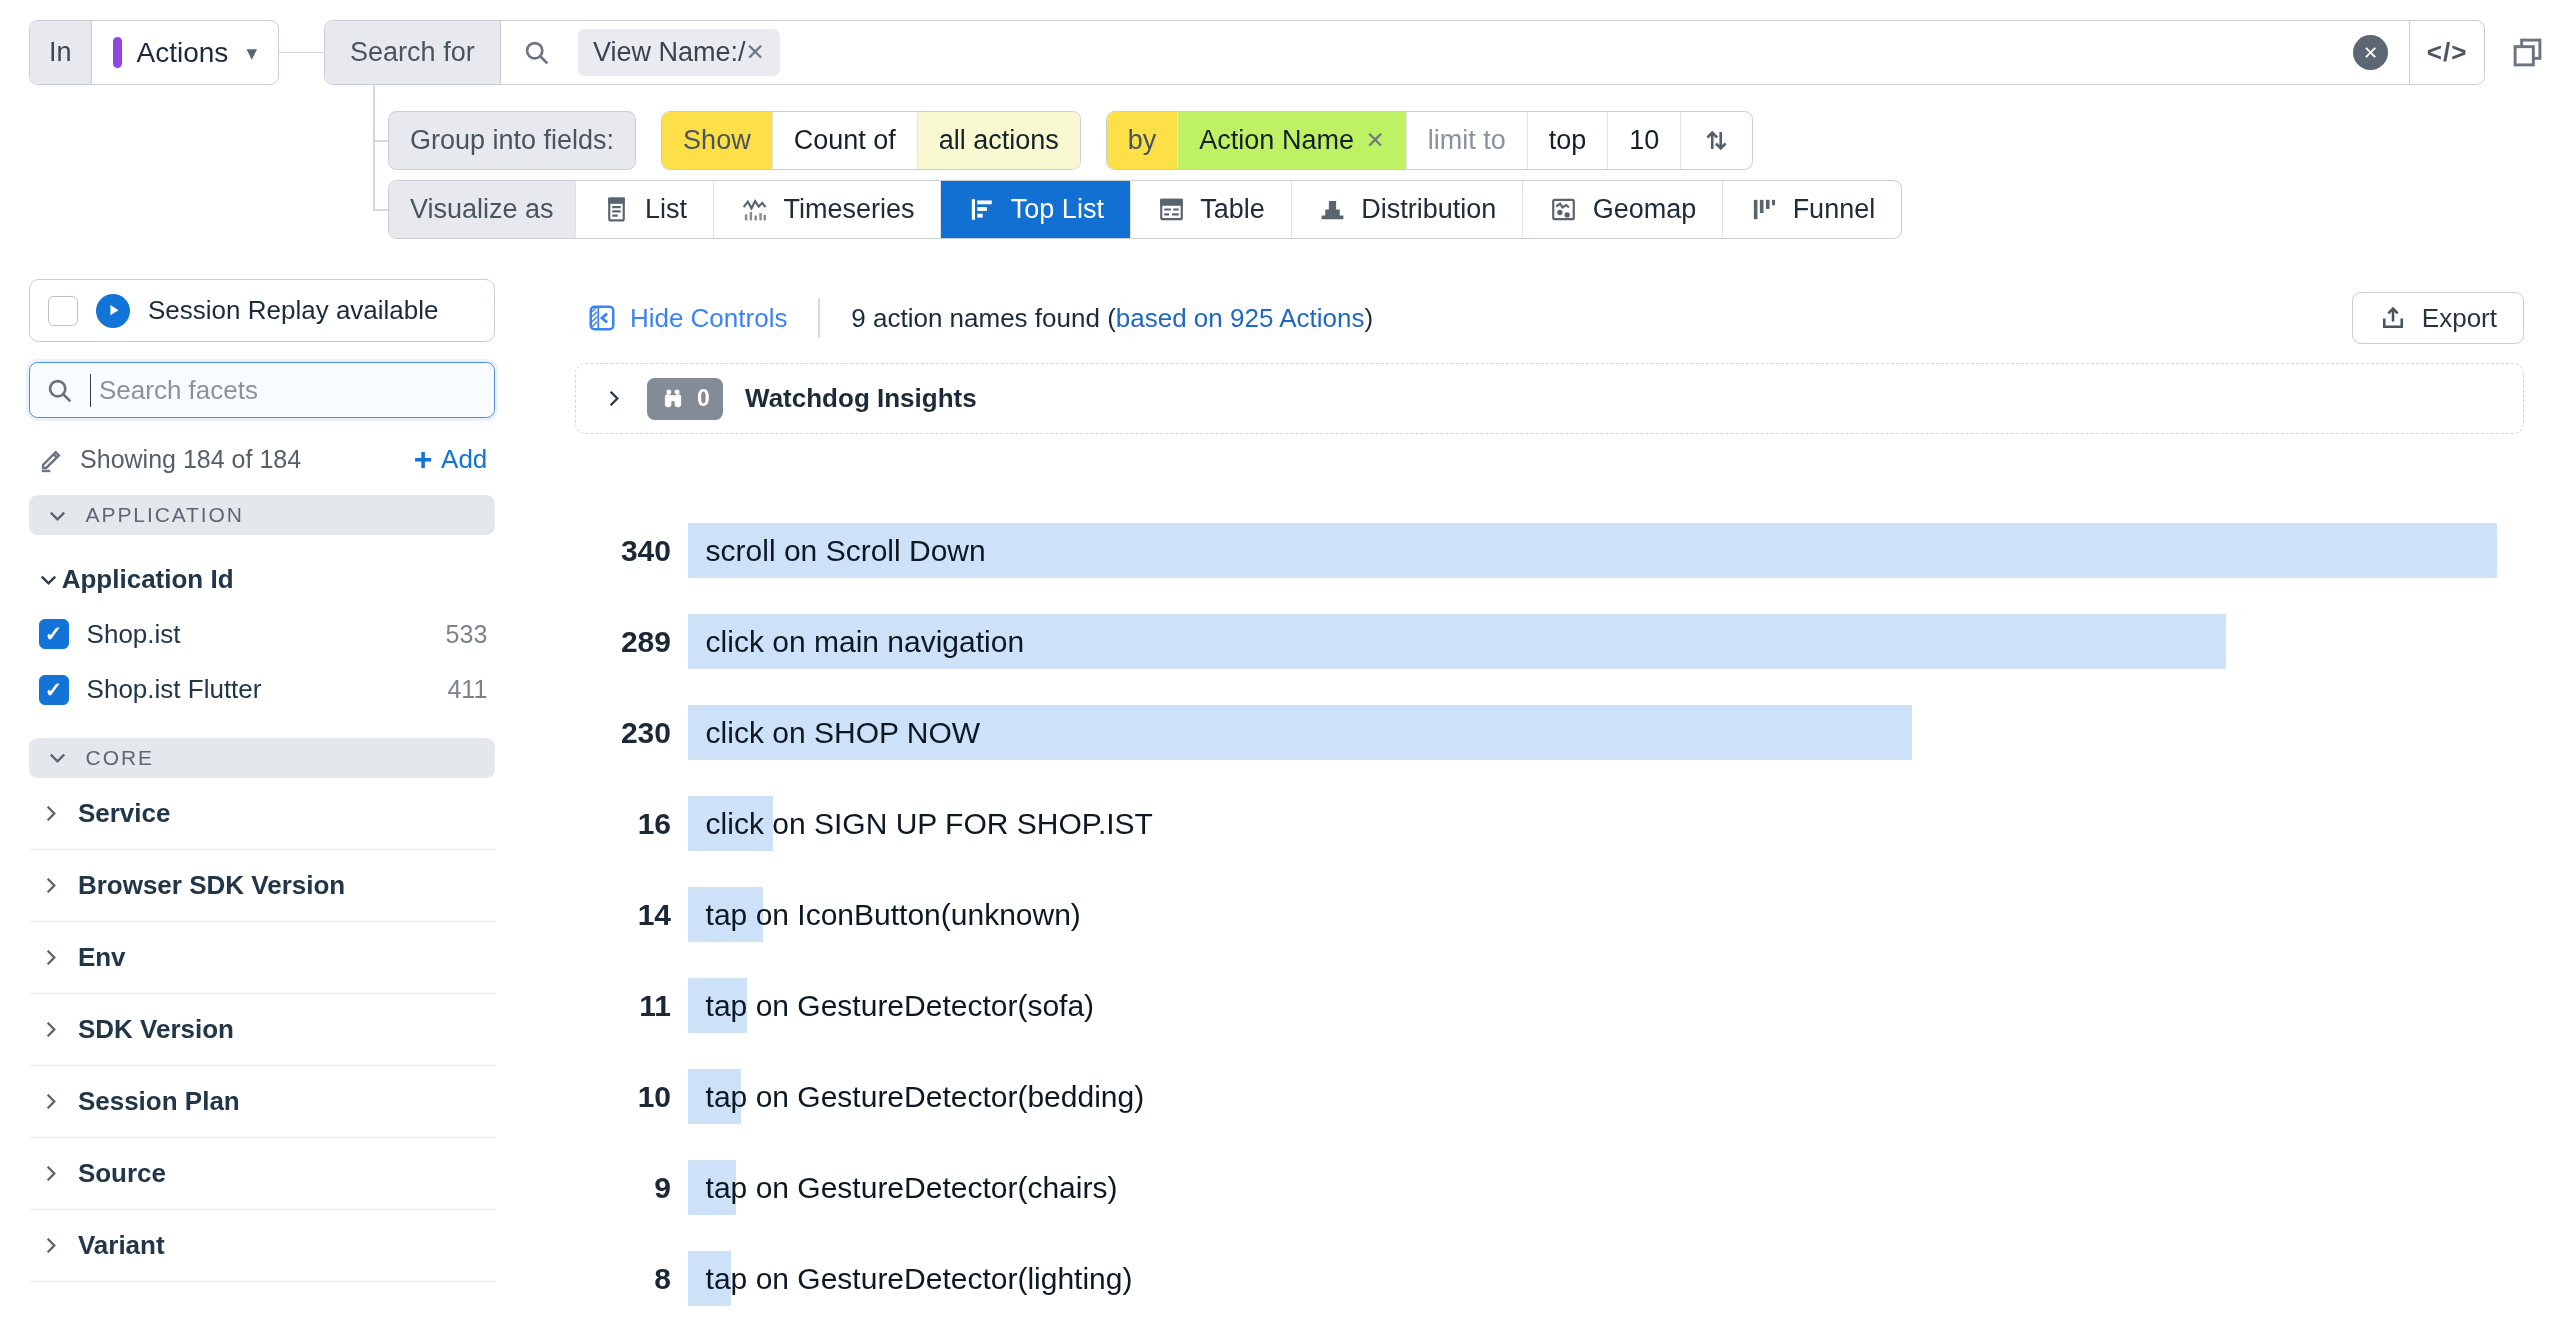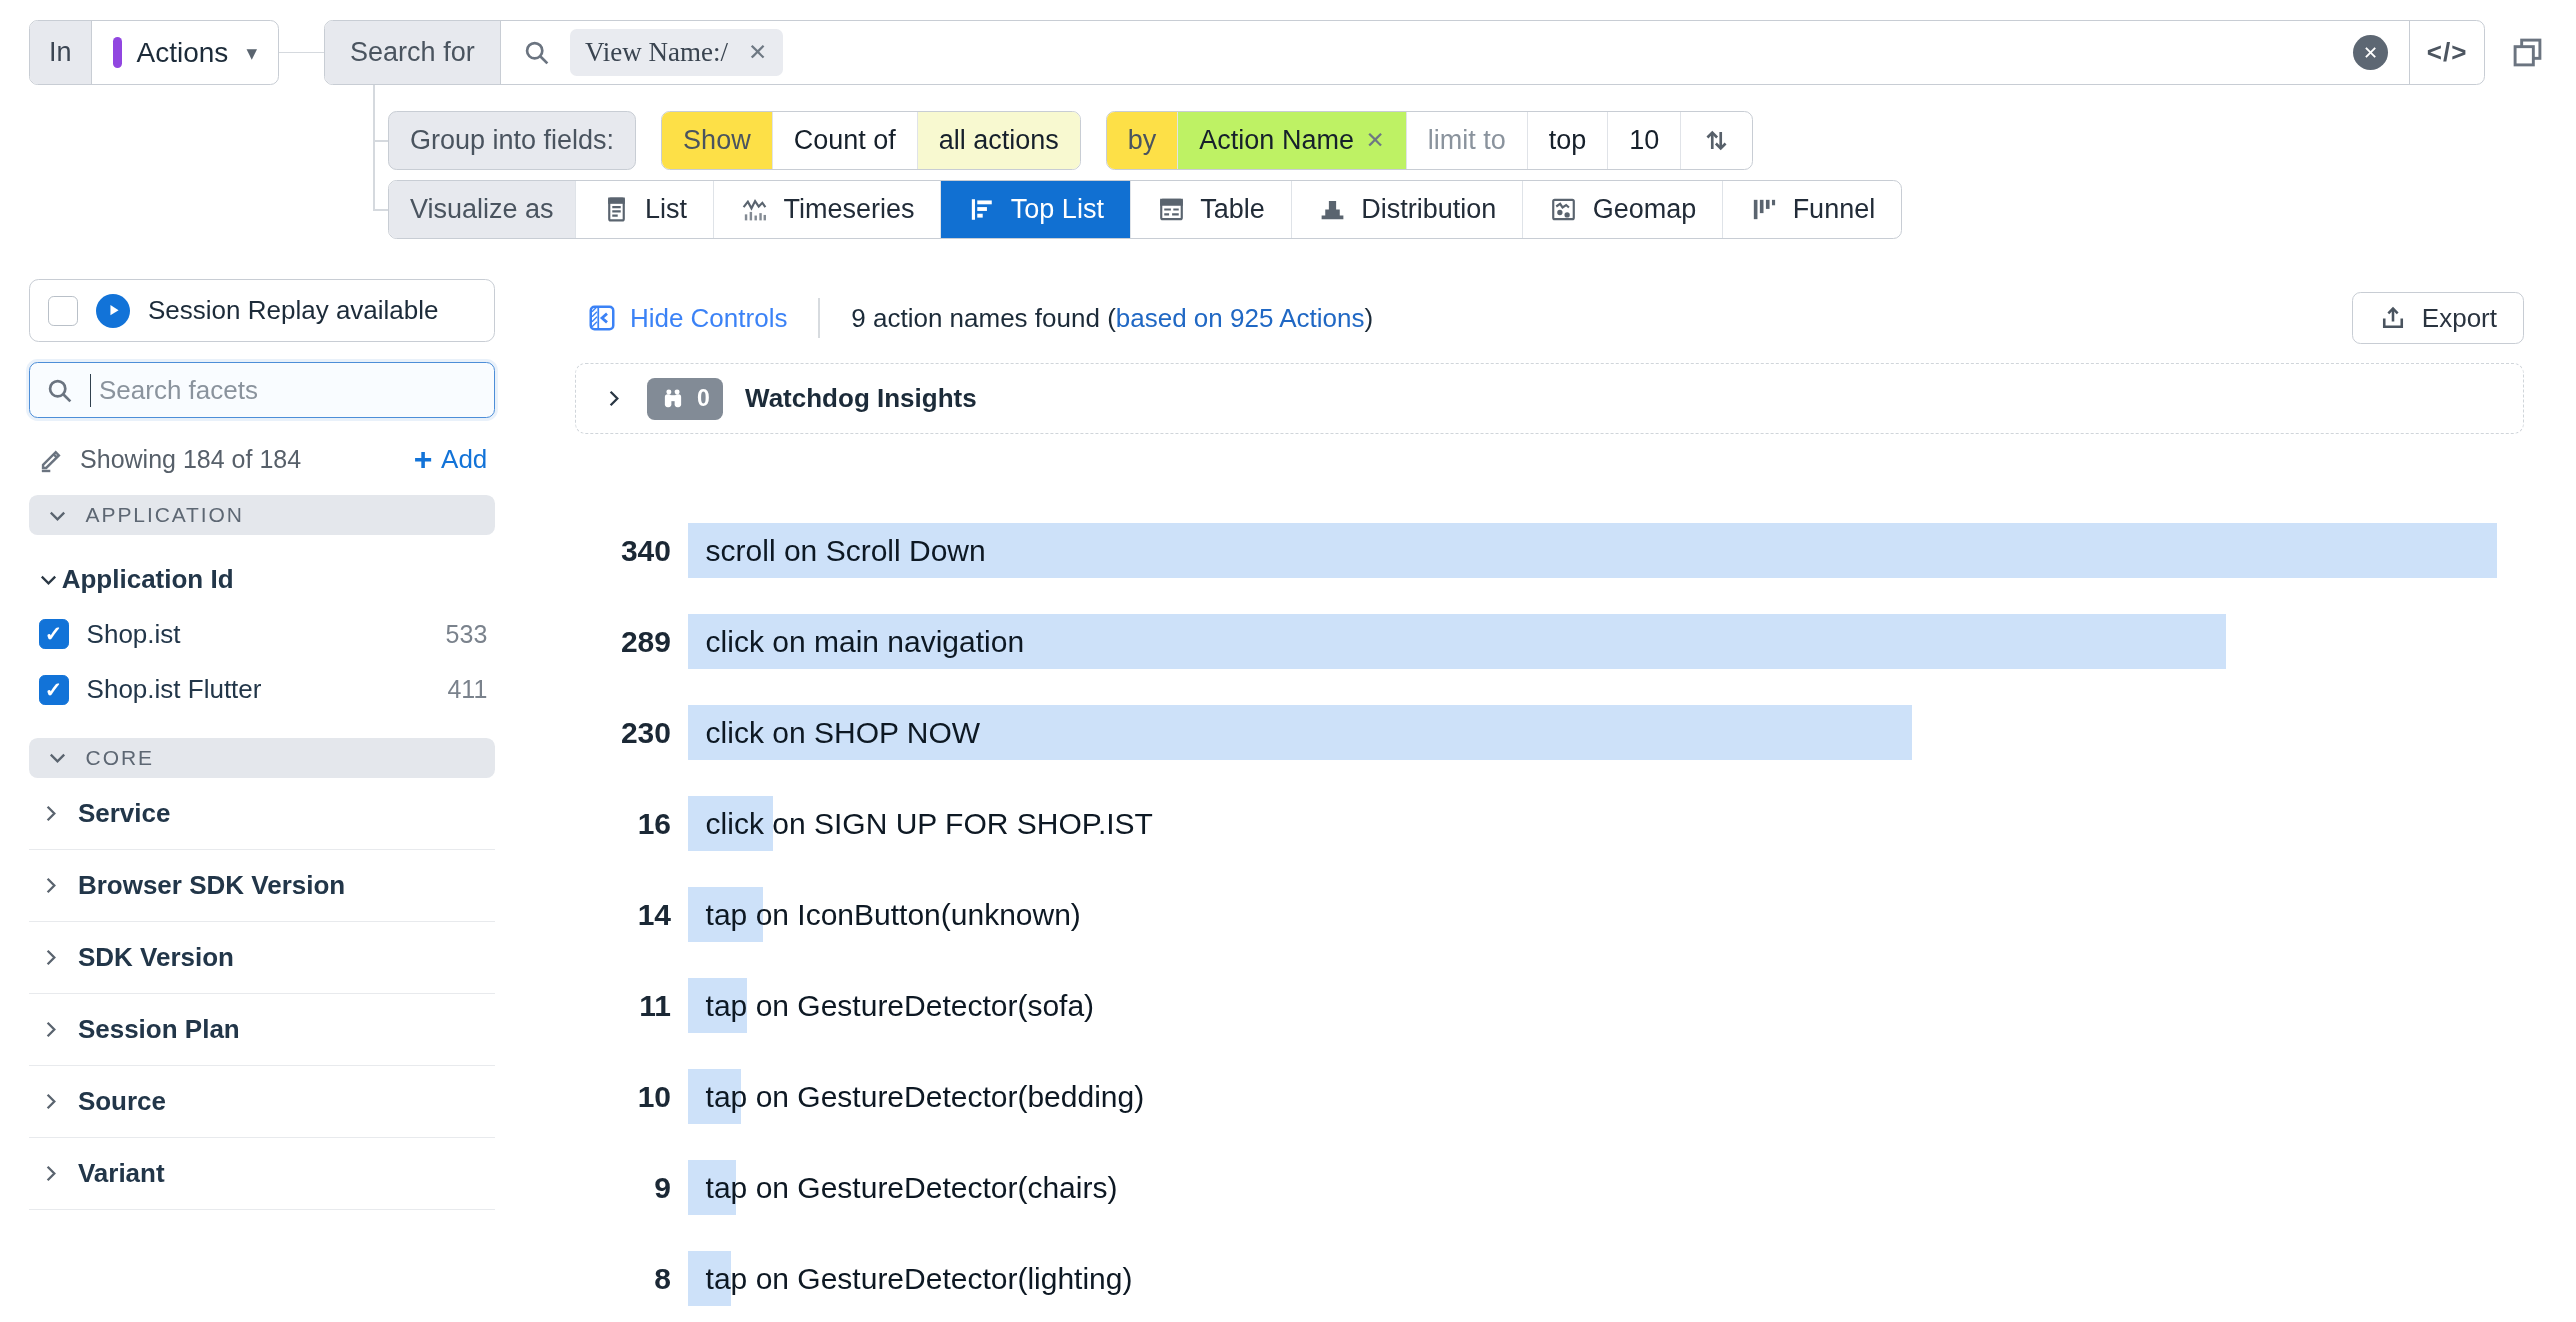--- a/index.html
+++ b/index.html
@@ -14,21 +14,21 @@
   .topbar { position:absolute; left:29px; top:20px; display:flex; align-items:stretch; height:65px; }
   .scope-group { display:flex; border:1.9px solid #c8cdd4; border-radius:8.6px; overflow:hidden; background:#fff; }
   .scope-in { background:#e7e9ee; border-right:1.9px solid #c8cdd4; display:flex; align-items:center; padding:0 19px; font-size:27px; color:#3c4653; }
   .scope-value { display:flex; align-items:center; gap:14.4px; padding:0 21px; font-size:28px; color:#1c2b39; }
   .purple-pill { width:9.6px; height:31px; border-radius:4.8px; background:#9146e0; }
   .caret-down { font-size:21px; color:#5a646f; margin-left:3.8px; }
   .connector-h { width:45px; height:1.9px; background:#d5d9de; align-self:center; }
   .searchbar { width:2161px; display:flex; align-items:center; border:1.9px solid #c8cdd4; border-radius:8.6px; background:#fff; overflow:hidden; }
   .search-prefix { align-self:stretch; display:flex; align-items:center; background:#e7e9ee; border-right:1.9px solid #c8cdd4; padding:0 25px; font-size:27px; color:#4a545f; }
   .search-mag { margin-left:21px; color:#6b7480; }
-  .search-tag { display:flex; align-items:center; gap:20px; background:#e9ebf0; border-radius:6.7px; margin-left:19px; padding:7.7px 15.3px; font-size:27px; color:#3a4450;font-family:Liberation Serif, serif; }
+  .search-tag { display:flex; align-items:center; gap:0; background:#e9ebf0; border-radius:6.7px; margin-left:27px; padding:7.7px 15.3px; font-size:27px; color:#3a4450; }
   .tag-x { font-size:23px; color:#6e7883; cursor:default; }
   .search-space { flex:1; }
   .clear-btn { width:35px; height:35px; border-radius:50%; background:#5d6773; color:#fff; display:flex; align-items:center; justify-content:center; font-size:18px; margin-right:21px; }
   .code-seg { align-self:stretch; display:flex; align-items:center; justify-content:center; border-left:1.9px solid #c8cdd4; width:75px; color:#4c5560; font-size:26px; font-weight:700; letter-spacing:1px; }
   .copy-icon { margin-left:25px; align-self:center; color:#6b7480; }
 
   
   .vline  { position:absolute; left:373px; top:85px; width:1.9px; height:125px; background:#d5d9de; }
   .hstub1 { position:absolute; left:373px; top:140px; width:17.3px; height:1.9px; background:#d5d9de; }
   .hstub2 { position:absolute; left:373px; top:209px; width:17.3px; height:1.9px; background:#d5d9de; }
@@ -350,20 +350,28 @@
           </svg>
         </span>
         <span>Browser SDK Version</span>
       </div>
       <div class="facet-item">
         <span class="chev">
           <svg width="23" height="23" viewBox="0 0 24 24" fill="none" stroke="currentColor" stroke-width="2.4">
             <polyline points="9,5 16,12 9,19"></polyline>
           </svg>
         </span>
+        <span>Env</span>
+      </div>
+      <div class="facet-item">
+        <span class="chev">
+          <svg width="23" height="23" viewBox="0 0 24 24" fill="none" stroke="currentColor" stroke-width="2.4">
+            <polyline points="9,5 16,12 9,19"></polyline>
+          </svg>
+        </span>
         <span>SDK Version</span>
       </div>
       <div class="facet-item">
         <span class="chev">
           <svg width="23" height="23" viewBox="0 0 24 24" fill="none" stroke="currentColor" stroke-width="2.4">
             <polyline points="9,5 16,12 9,19"></polyline>
           </svg>
         </span>
         <span>Session Plan</span>
       </div>

